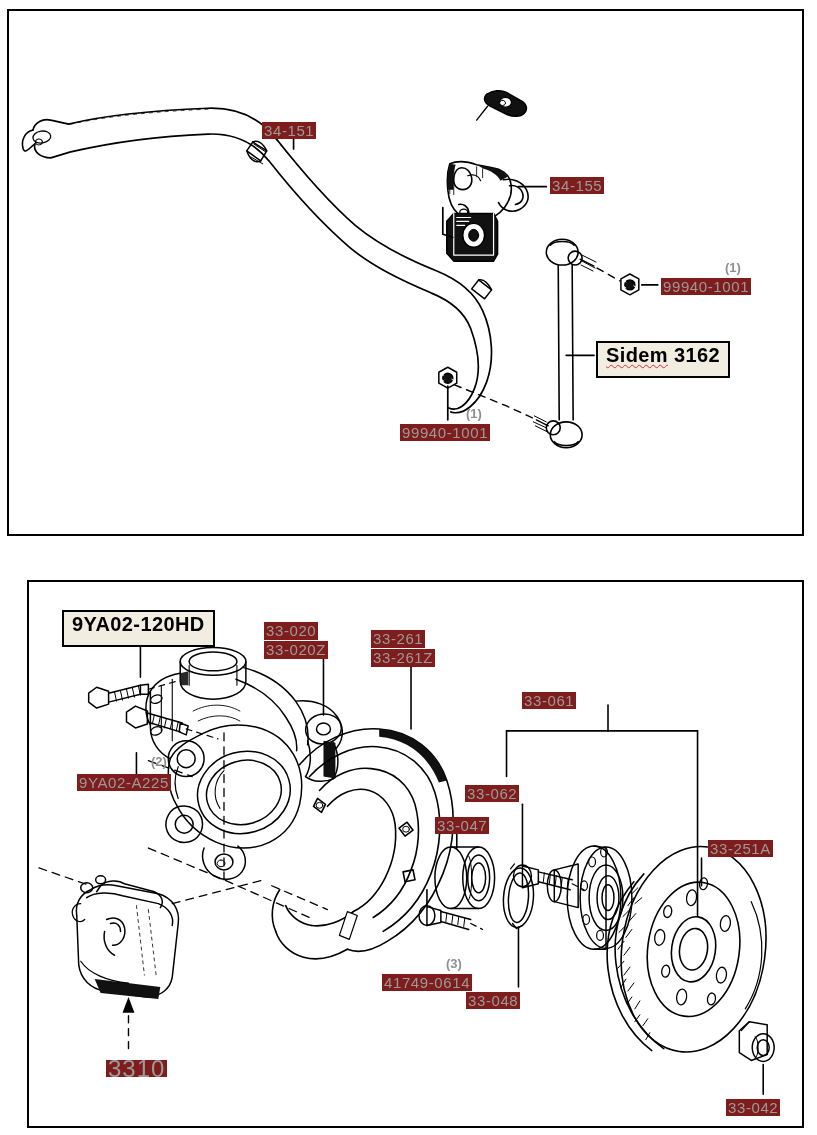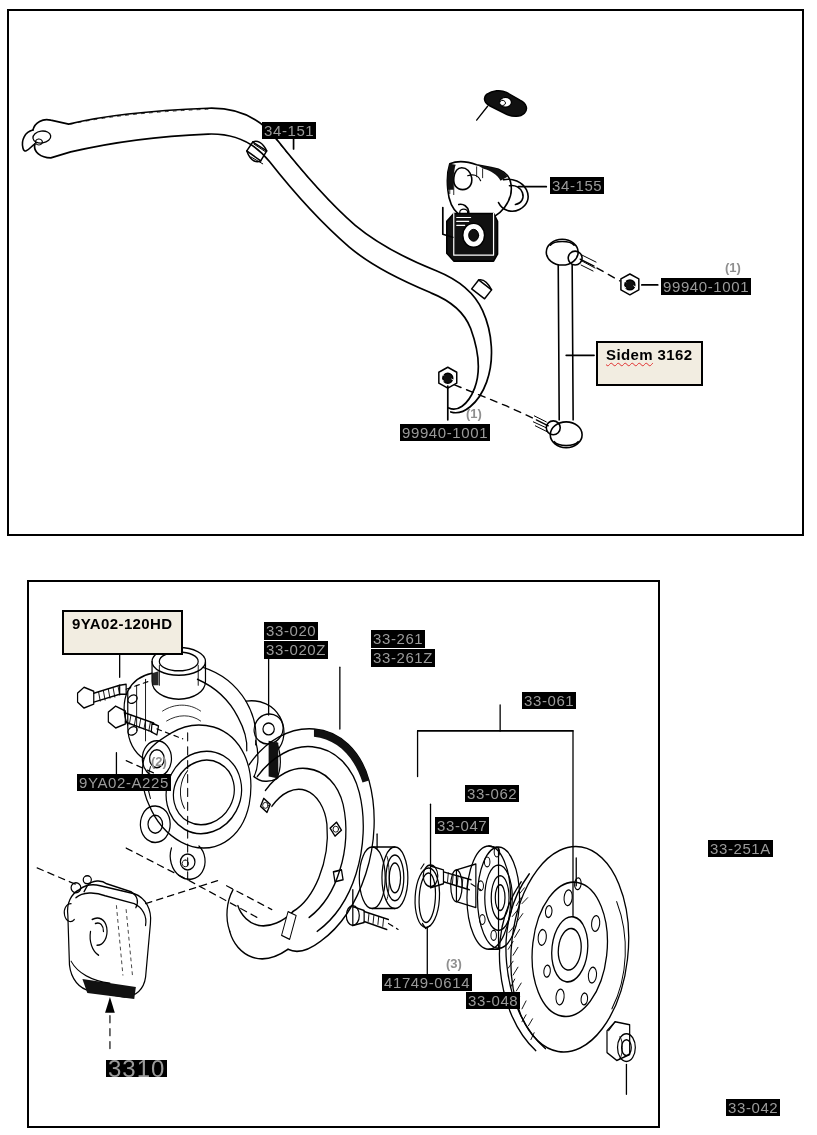--- a/index.html
+++ b/index.html
@@ -1,35 +1,35 @@
 <!DOCTYPE html>
 <html><head>
 <meta charset="utf-8">
 <style>
   html,body{margin:0;padding:0;background:#ffffff;}
   body{width:817px;height:1135px;position:relative;overflow:hidden;
        font-family:"Liberation Sans",sans-serif;}
 
   .panel{position:absolute;background:#ffffff;border:2px solid #000;box-sizing:border-box;}
   #panel-top{left:7px;top:9px;width:797px;height:527px;}
-  #panel-bottom{left:27px;top:580px;width:633px;height:548px;}
+  #panel-bottom{left:27px;top:580px;width:777px;height:548px;}
 
   .svg-layer{position:absolute;left:0;top:0;width:100%;height:100%;overflow:visible;}
 
   
   .plabel{position:absolute;color:#9a9a9a;font-size:15px;letter-spacing:.6px;
-          background:#000000;padding:0 2px;white-space:nowrap;line-height:17px;}
+          background:#7f1d1d;padding:0 2px;white-space:nowrap;line-height:17px;}
   .plabel.two{line-height:18px;}
   .qty{position:absolute;color:#8f8f8f;font-size:13px;font-weight:bold;white-space:nowrap;}
 
   
   .boxlabel{position:absolute;background:#f2ede1;border:2px solid #000;
             color:#000;font-weight:bold;font-size:16px;letter-spacing:1px;
             padding:4px 9px 5px 9px;white-space:nowrap;line-height:18px;}
-  .boxlabel.small{font-size:15px;letter-spacing:.4px;padding:3px 8px 20px 8px;}
+  .boxlabel.small{font-size:20px;letter-spacing:.4px;padding:3px 8px 12px 8px;}
   .sp{ text-decoration:underline; text-decoration-style:wavy;
        text-decoration-color:#e03030; text-decoration-thickness:1px;
        text-underline-offset:2px;}
 </style>
 </head>
 <body>
 
 <div class="panel" id="panel-top">
 
   <svg class="svg-layer" viewBox="0 0 797 527" preserveAspectRatio="none">

